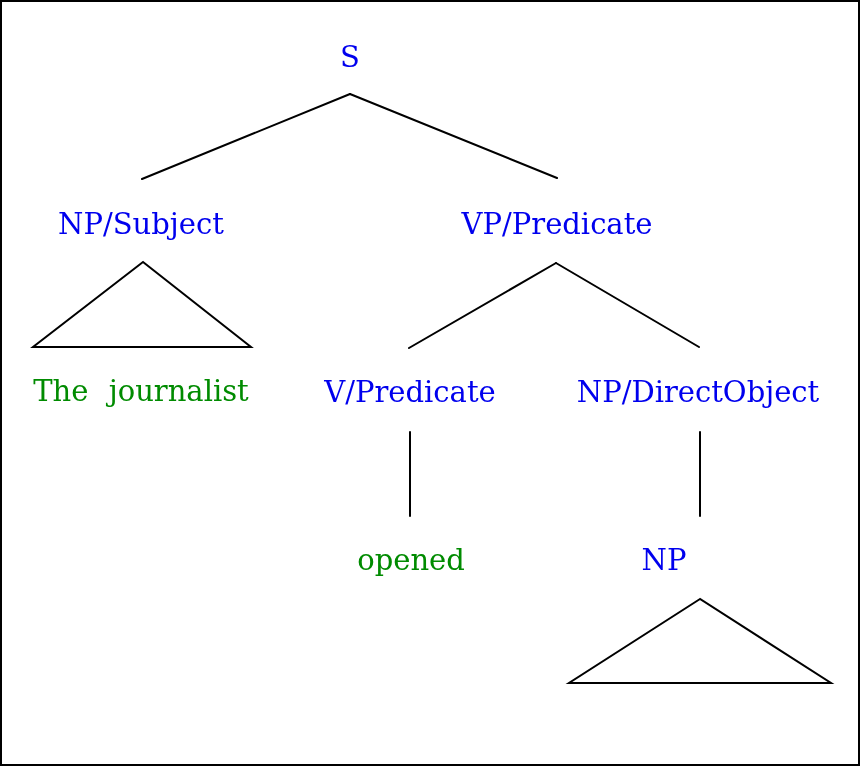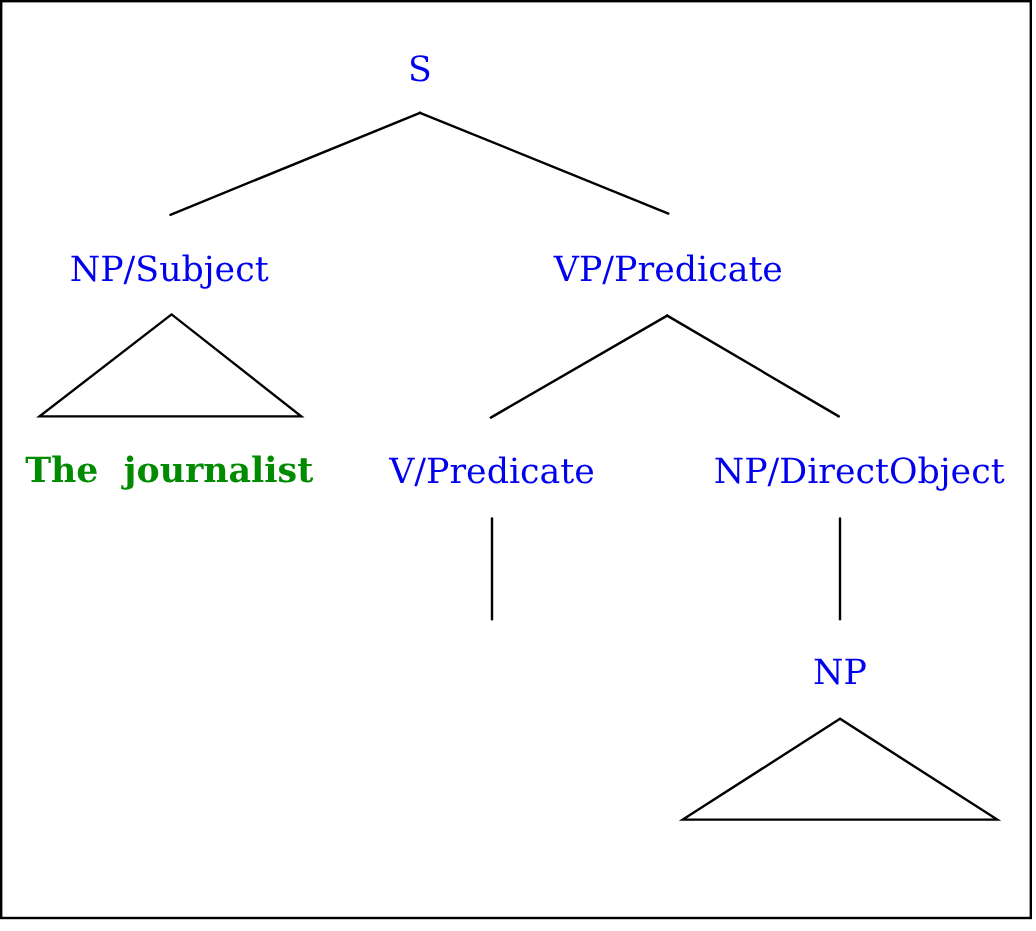--- a/index.html
+++ b/index.html
@@ -42,21 +42,20 @@
     font-size: 29px;
     line-height: 1.15;
     white-space: nowrap;
   }
 
   .cat  { color: var(--phrase-label, #0000ee); }
 
   .term {
     color: var(--terminal-label, #008b00);
     word-spacing: 11px;
-    font-weight: bold;
   }
 </style>
 </head>
 <body>
 
 <div class="frame">
 
   <svg class="edges" viewBox="0 0 863 776" aria-hidden="true">
     <rect class="border-rect" x="1" y="1" width="858" height="764"></rect>
 
@@ -76,19 +75,20 @@
   <div class="node cat" style="left:350px; top:58px">S</div>
 
   <div class="node cat" style="left:141px; top:225px">NP/Subject</div>
 
   <div class="node cat" style="left:557px; top:225px">VP/Predicate</div>
 
   <div class="node term" style="left:141px; top:392px">The journalist</div>
 
   <div class="node cat" style="left:410px; top:393px">V/Predicate</div>
 
-  <div class="node cat" style="left:716px; top:393px">NP/DirectObject</div>
+  <div class="node cat" style="left:698px; top:393px">NP/DirectObject</div>
 
+  <div class="node term" style="left:411px; top:561px">opened</div>
 
-  <div class="node cat" style="left:700px; top:561px">NP</div>
+  <div class="node cat" style="left:664px; top:561px">NP</div>
 
 
 </div>
 
 </body></html>

